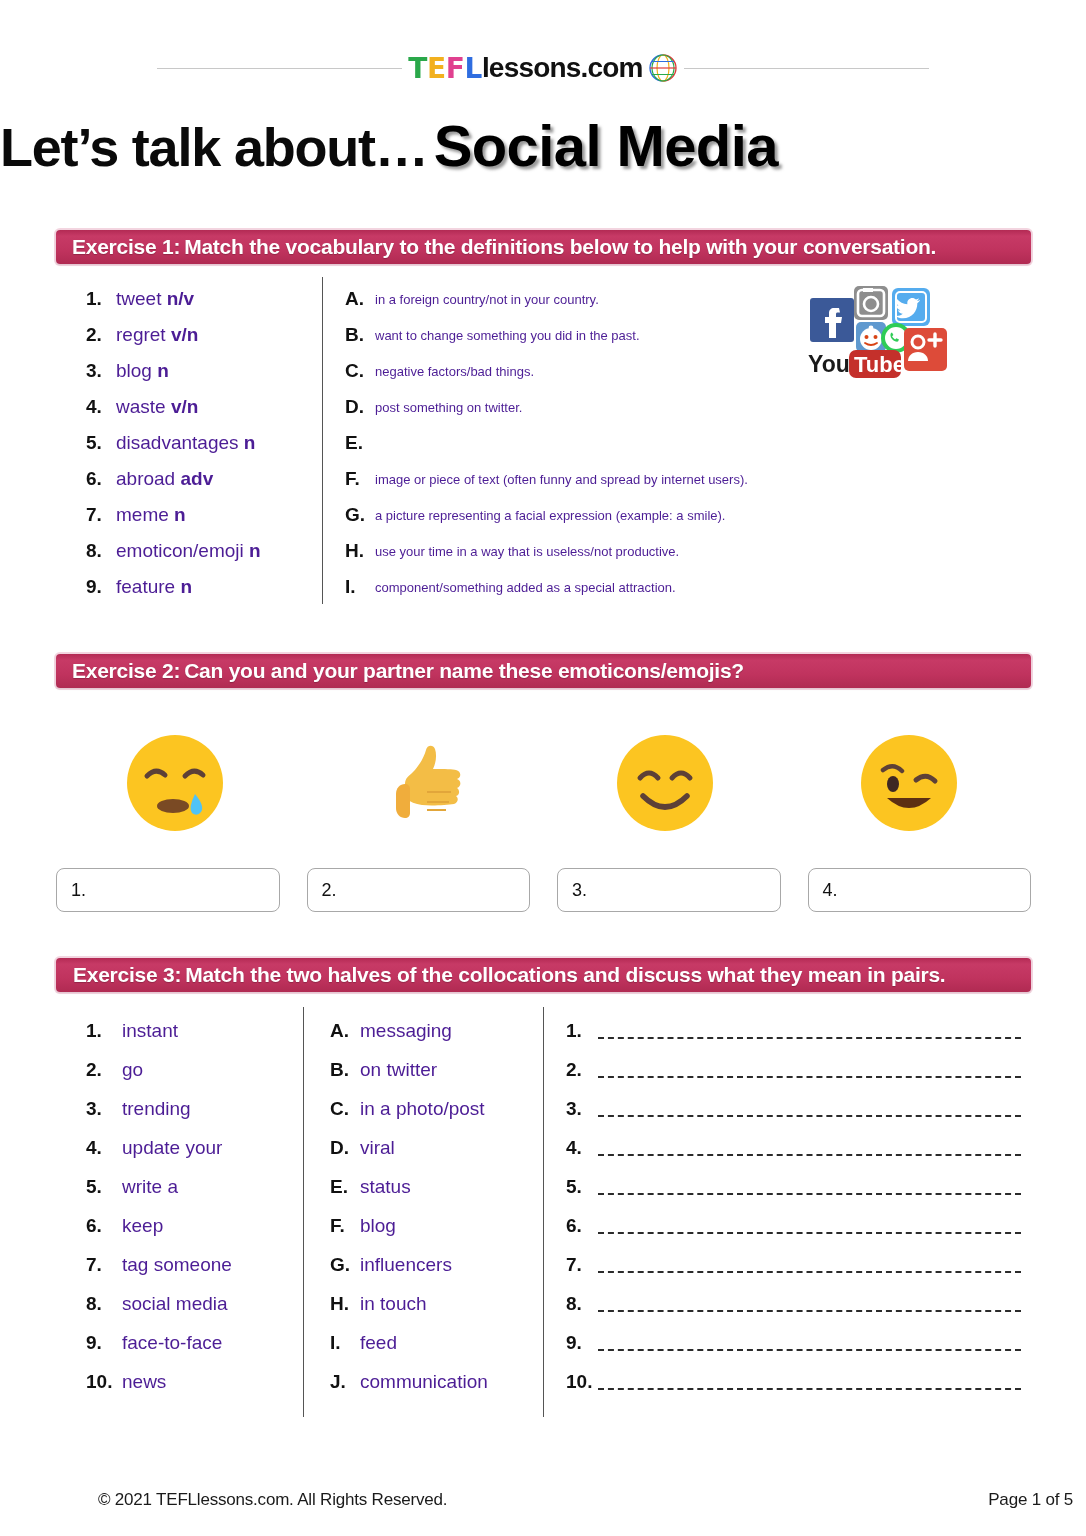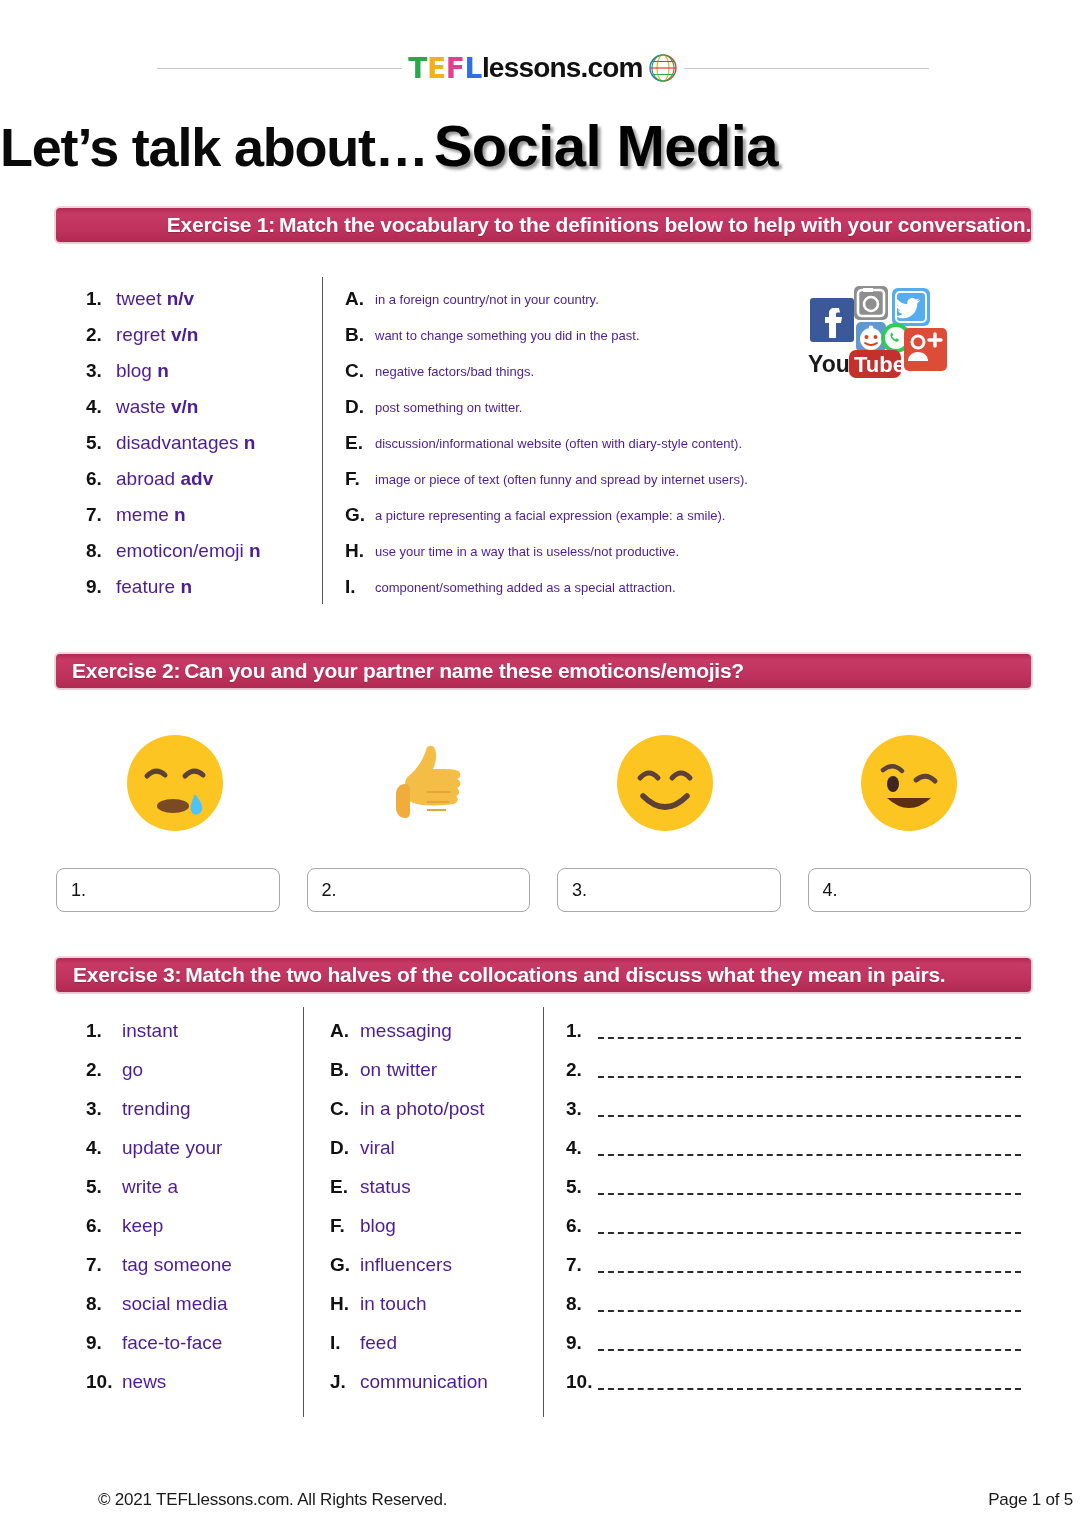--- a/index.html
+++ b/index.html
@@ -272,21 +272,21 @@
         </svg>
       </span>
     </div>
     <div class="rule rule-right"></div>
   </div>
 
   <div class="title">
     <span class="title-light">Let’s talk about…</span><span class="title-strong">Social Media</span>
   </div>
 
-  <div class="exbar" style="top:208px;justify-content:flex-end;">
+  <div class="exbar" style="top:230px;">
     <span class="exbar-text"><span class="lead">Exercise 1:</span><span>Match the vocabulary to the definitions below to help with your conversation.</span></span>
   </div>
 
   <div class="divider" id="ex1-div"></div>
 
   <div class="vlist" id="ex1-vocab">
     <div class="vrow">
         <span class="marker">1.</span>
         <span class="vtext"><span>tweet </span><b>n/v</b></span>
       </div>
@@ -336,21 +336,20 @@
     <div class="vrow">
         <span class="marker">C.</span>
         <span class="vtext">negative factors/bad things.</span>
       </div>
     <div class="vrow">
         <span class="marker">D.</span>
         <span class="vtext">post something on twitter.</span>
       </div>
     <div class="vrow">
         <span class="marker">E.</span>
-        <span class="vtext">discussion/informational website (often with diary-style content).</span>
       </div>
     <div class="vrow">
         <span class="marker">F.</span>
         <span class="vtext">image or piece of text (often funny and spread by internet users).</span>
       </div>
     <div class="vrow">
         <span class="marker">G.</span>
         <span class="vtext">a picture representing a facial expression (example: a smile).</span>
       </div>
     <div class="vrow">

